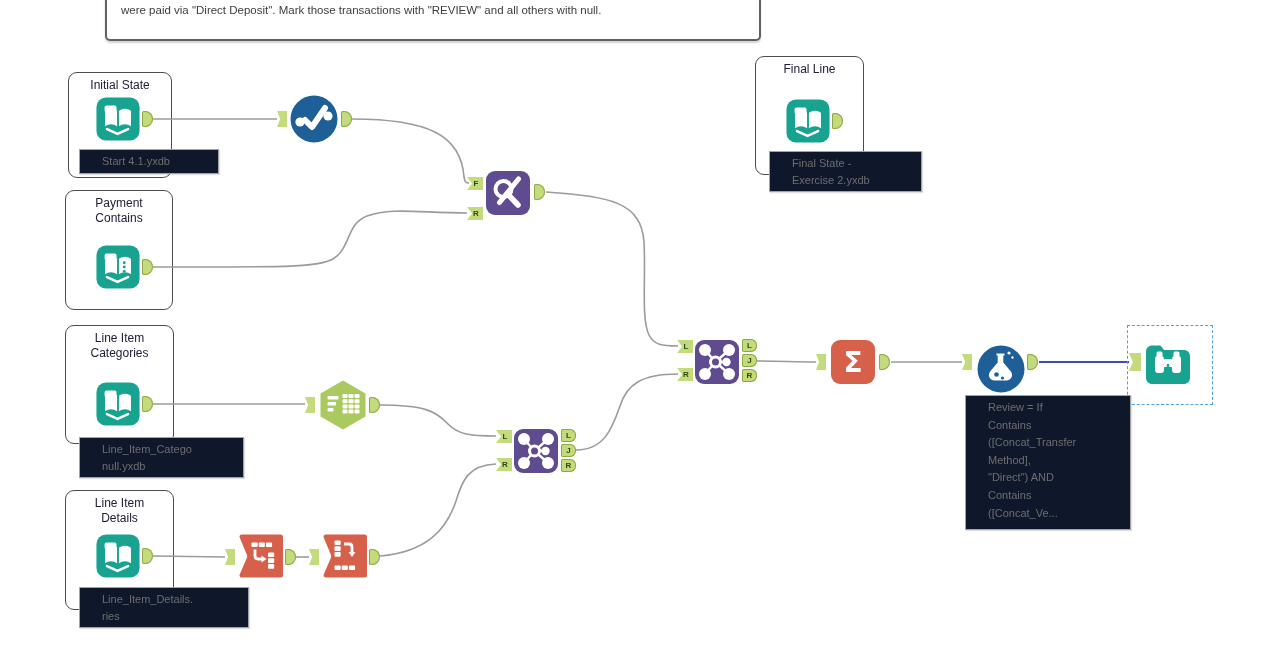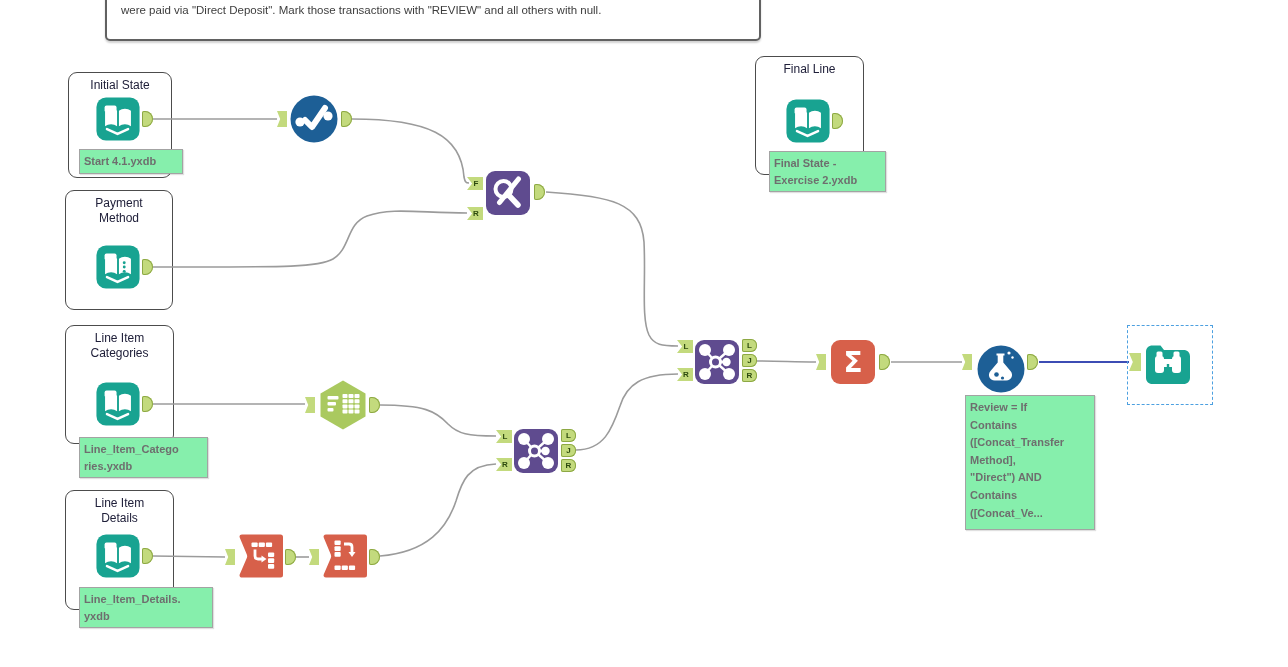--- a/index.html
+++ b/index.html
@@ -7,22 +7,22 @@
        font-family:"Liberation Sans",sans-serif;}
   
   #wires{position:absolute;left:0;top:0;z-index:1;pointer-events:none;}
   
   .ctr{position:absolute;border:1.6px solid #4c4c4c;border-radius:9px;background:#fff;z-index:0;}
   .ctr-label{position:absolute;top:5px;left:0;width:100%;text-align:center;
              font-size:12px;color:#20203a;white-space:pre-line;line-height:1.25;}
   
   .tool{position:absolute;z-index:2;}
   
-  .ann{position:absolute;background:#86efac;border:1.5px solid #a3a3a3;z-index:3;
-       font-size:11px;font-weight:bold;color:#6e6e6e;padding:3px 4px;
+  .ann{position:absolute;background:#0f172a;border:1.5px solid #a3a3a3;z-index:3;
+       font-size:11px;font-weight:normal;color:#6e6e6e;padding:3px 22px;
        white-space:pre-line;line-height:1.5;box-shadow:1px 1px 1px rgba(0,0,0,.12);}
   
   .comment{position:absolute;border:2px solid #616161;border-radius:5px;background:#fff;
            z-index:3;box-shadow:0 2px 2px rgba(0,0,0,.18);}
   .comment span{position:absolute;left:14px;top:29px;font-size:11.5px;color:#3d3d3d;white-space:nowrap;}
   
   .anch{position:absolute;z-index:2;background:#c3da7d;
         box-shadow:inset 0 0 0 1px #8da844;
         font-size:8px;font-weight:bold;color:#2c4a0e;
         display:flex;align-items:center;justify-content:center;}
@@ -170,21 +170,21 @@
 
 <div class="comment" style="left:105px;top:-27px;width:652px;height:64px">
   <span>were paid via "Direct Deposit". Mark those transactions with "REVIEW" and all others with null.</span>
 </div>
 
 <div class="ctr" style="left:68px;top:72px;width:102px;height:104px">
   <div class="ctr-label">Initial State</div>
 </div>
 <div class="ctr" style="left:65px;top:190px;width:106px;height:118px">
   <div class="ctr-label">Payment
-Method</div>
+Contains</div>
 </div>
 <div class="ctr" style="left:65px;top:325px;width:107px;height:117px">
   <div class="ctr-label">Line Item
 Categories</div>
 </div>
 <div class="ctr" style="left:65px;top:490px;width:107px;height:118px">
   <div class="ctr-label">Line Item
 Details</div>
 </div>
 <div class="ctr" style="left:755px;top:56px;width:107px;height:117px">
@@ -279,23 +279,23 @@
 <div class="anch po" style="left:1027px;top:354px"></div>
 
 <div class="sel" style="left:1127px;top:325px;width:84px;height:78px"></div>
 <div class="anch pi notch" style="left:1129px;top:353px;height:18px;width:12px"></div>
 <svg class="tool" style="left:1144px;top:338px" width="48" height="48">
     <use href="#s-browse"></use>
   </svg>
 
 <div class="ann" style="left:79px;top:149px;width:94px;height:17px">Start 4.1.yxdb</div>
 <div class="ann" style="left:79px;top:437px;width:119px;height:33px">Line_Item_Catego
-ries.yxdb</div>
+null.yxdb</div>
 <div class="ann" style="left:79px;top:587px;width:124px;height:33px">Line_Item_Details.
-yxdb</div>
+ries</div>
 <div class="ann" style="left:769px;top:151px;width:107px;height:33px">Final State -
 Exercise 2.yxdb</div>
 <div class="ann" style="left:965px;top:395px;width:120px;height:127px;line-height:1.6">Review = If
 Contains
 ([Concat_Transfer
 Method],
 "Direct") AND
 Contains
 ([Concat_Ve...</div>
 

